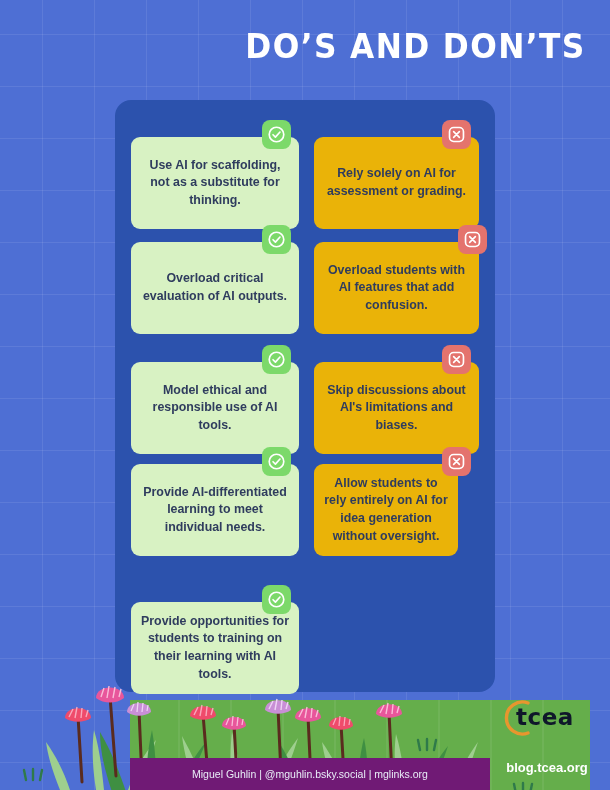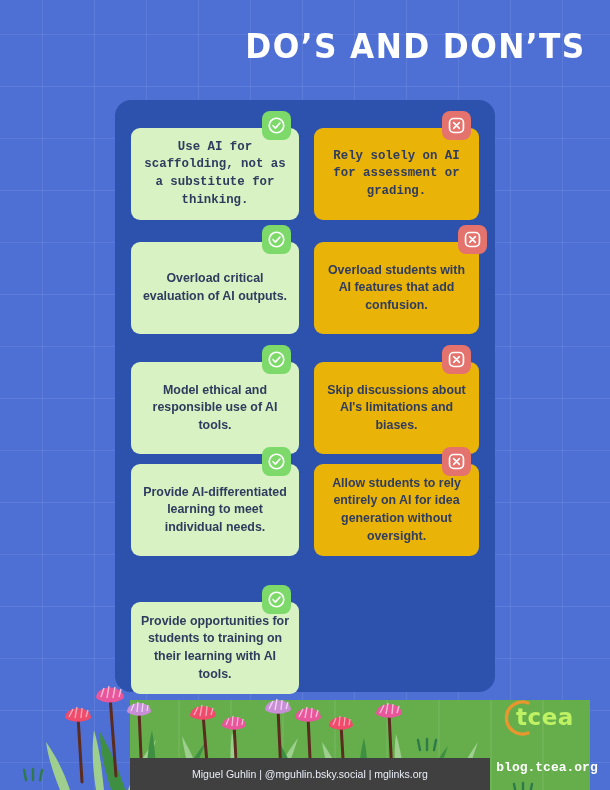--- a/index.html
+++ b/index.html
@@ -56,48 +56,48 @@
   #grass-band{
     position:absolute;left:130px;top:700px;width:460px;height:90px;
     background:#65ae4b;
   }
   #grass-band .gcol{
     position:absolute;top:0;width:2px;height:90px;background:rgba(255,255,255,.07);
   }
   
   #footer-bar{
     position:absolute;left:130px;top:758px;width:360px;height:32px;
-    background:#404040;
+    background:#701a75;
     display:flex;align-items:center;justify-content:center;
   }
   #footer-text{color:#e9eef8;font-size:10.5px;}
   
   #tcea-logo{position:absolute;left:498px;top:698px;width:92px;height:40px;}
   #tcea-word{
     position:absolute;left:18px;top:6px;
-    color:#bef264;font-weight:bold;font-size:23px;letter-spacing:.5px;
+    color:#0f172a;font-weight:bold;font-size:23px;letter-spacing:.5px;
     font-family:"DejaVu Sans", sans-serif;
   }
   #blog-url{
     position:absolute;left:492px;top:760px;width:110px;text-align:center;
-    color:#ffffff;font-weight:bold;font-size:13px;font-family:Liberation Mono, monospace;
+    color:#ffffff;font-weight:bold;font-size:13px;
   }
 </style>
 </head>
 <body>
 
 <div id="grid-bg"></div>
 
 <div id="header">
   <h1 id="title">DO’S AND DON’TS</h1>
 </div>
 
 <div id="panel">
 
-  <div class="row" style="top:28px;height:92px;font-family:Liberation Mono, monospace;">
+  <div class="row" style="top:37px;height:92px;">
     <div class="cardwrap" style="margin-left:16px;width:168px;height:92px;">
       <div class="card do" style="width:168px;height:92px;">Use AI for scaffolding, not as a substitute for thinking.</div>
       <div class="badge ok">
         <svg width="19" height="19" viewBox="0 0 24 24" fill="none" stroke="#ffffff" stroke-width="2.1" stroke-linecap="round" stroke-linejoin="round">
             <circle cx="12" cy="12" r="9.2"></circle>
             <path d="M7.6 12.3 L10.6 15.3 L16.4 8.9"></path>
           </svg>
       </div>
     </div>
     <div class="cardwrap" style="margin-left:15px;width:165px;height:92px;">
@@ -157,21 +157,21 @@
     <div class="cardwrap" style="margin-left:16px;width:168px;height:92px;">
       <div class="card do" style="width:168px;height:92px;">Provide AI-differentiated learning to meet individual needs.</div>
       <div class="badge ok">
         <svg width="19" height="19" viewBox="0 0 24 24" fill="none" stroke="#ffffff" stroke-width="2.1" stroke-linecap="round" stroke-linejoin="round">
             <circle cx="12" cy="12" r="9.2"></circle>
             <path d="M7.6 12.3 L10.6 15.3 L16.4 8.9"></path>
           </svg>
       </div>
     </div>
     <div class="cardwrap" style="margin-left:15px;width:165px;height:92px;">
-      <div class="card dont" style="width:165px;height:92px;">Allow students to rely entirely on AI for idea generation without oversight.</div>
+      <div class="card dont" style="width:144px;height:92px;">Allow students to rely entirely on AI for idea generation without oversight.</div>
       <div class="badge no">
         <svg width="19" height="19" viewBox="0 0 24 24" fill="none" stroke="#ffffff" stroke-width="2.1" stroke-linecap="round" stroke-linejoin="round">
             <rect x="3.2" y="3.2" width="17.6" height="17.6" rx="5.2"></rect>
             <path d="M8.4 8.4 L15.6 15.6 M15.6 8.4 L8.4 15.6"></path>
           </svg>
       </div>
     </div>
   </div>
 
   <div class="row" style="top:502px;height:92px;">

